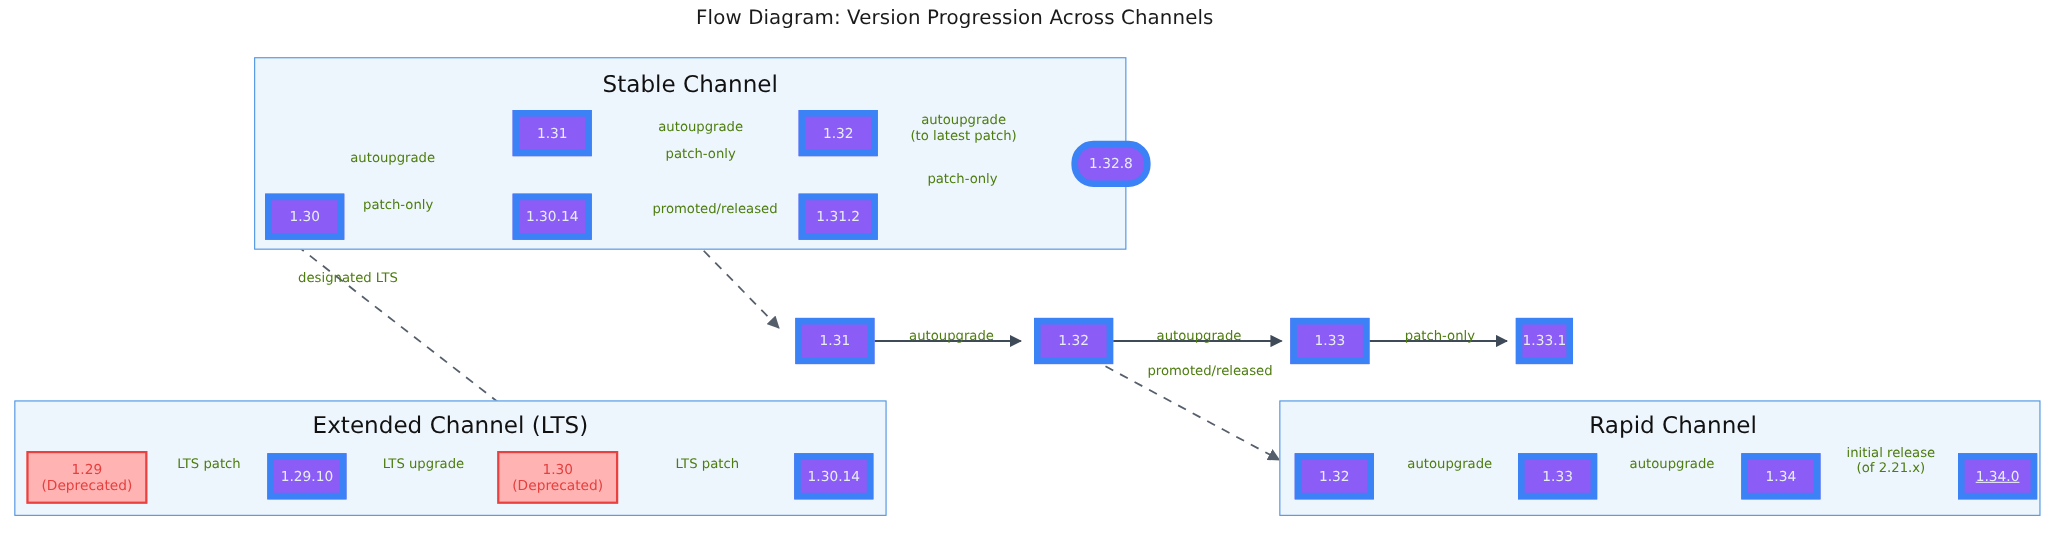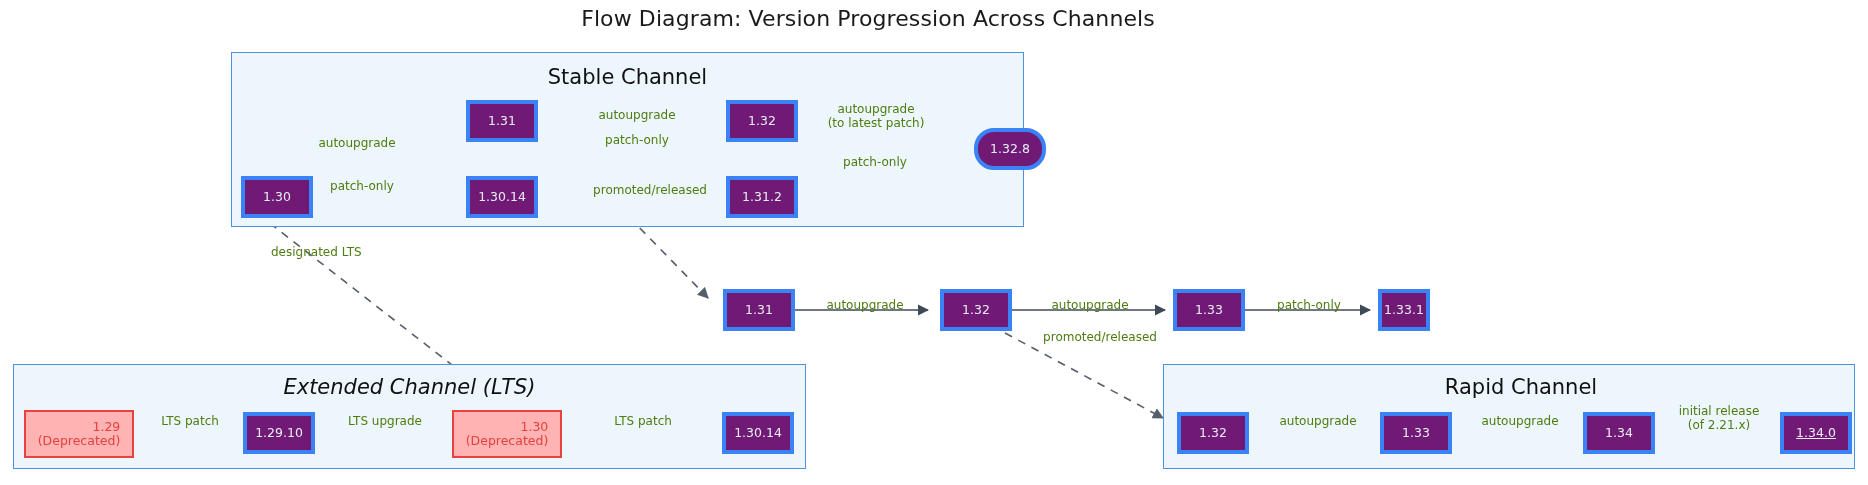--- a/index.html
+++ b/index.html
@@ -19,21 +19,21 @@
     background: #ffffff;
     overflow: hidden;
   }
   
   .diagram-title {
     position: absolute;
     left: 0;
     top: 6px;
     width: 1736px;
     text-align: center;
-    font-size: 22px;
+    font-size: 18px;
     color: #1a1a1a;
     letter-spacing: 0.1px;
     white-space: nowrap;
   }
   
   .channel-box {
     position: absolute;
     background: #eef6fd;
     border: 1.6px solid #4b93e0;
     box-sizing: border-box;
@@ -44,36 +44,35 @@
     width: 100%;
     text-align: center;
     font-size: 21px;
     color: #111111;
     white-space: nowrap;
   }
   
   .node {
     position: absolute;
     box-sizing: border-box;
-    background: #701a75;
-    border: 4px solid #3b82f6;
+    background: #8b5cf6;
+    border: 6px solid #3b82f6;
     color: #e8edf4;
     font-size: 12.5px;
     display: flex;
     align-items: center;
     justify-content: center;
     text-align: center;
     line-height: 1.15;
     white-space: pre-line;
   }
   .node.deprecated {
     background: #ffb3b3;
     border: 2px solid #e8413f;
     color: #e5403e;
-    text-align: right;
   }
   
   .edge-label {
     position: absolute;
     font-size: 12px;
     color: #4d7c0f;
     text-align: center;
     white-space: pre-line;
     line-height: 1.2;
     pointer-events: none;
@@ -171,21 +170,21 @@
   <div class="node" style="left:940px; top:289px; width:72px; height:42px;">1.32</div>
   <div class="node" style="left:1173px; top:289px; width:72px; height:42px;">1.33</div>
   <div class="node" style="left:1378px; top:289px; width:52px; height:42px;">1.33.1</div>
 
   <div class="edge-label" style="left:795px; top:298px; width:140px;">autoupgrade</div>
   <div class="edge-label" style="left:1020px; top:298px; width:140px;">autoupgrade</div>
   <div class="edge-label" style="left:1249px; top:298px; width:120px;">patch-only</div>
   <div class="edge-label" style="left:1020px; top:330px; width:160px;">promoted/released</div>
 
   <div class="channel-box" style="left:13px; top:364px; width:793px; height:105px;">
-    <div class="channel-title" style="top:10px;font-style:italic;">Extended Channel (LTS)</div>
+    <div class="channel-title" style="top:10px;">Extended Channel (LTS)</div>
   </div>
 
   <div class="node deprecated" style="left:24px; top:410px; width:110px; height:48px;">1.29
 (Deprecated)</div>
   <div class="node" style="left:243px; top:412px; width:72px; height:42px;">1.29.10</div>
   <div class="node deprecated" style="left:452px; top:410px; width:110px; height:48px;">1.30
 (Deprecated)</div>
   <div class="node" style="left:722px; top:412px; width:72px; height:42px;">1.30.14</div>
 
   <div class="edge-label" style="left:135px; top:414px; width:110px;">LTS patch</div>

